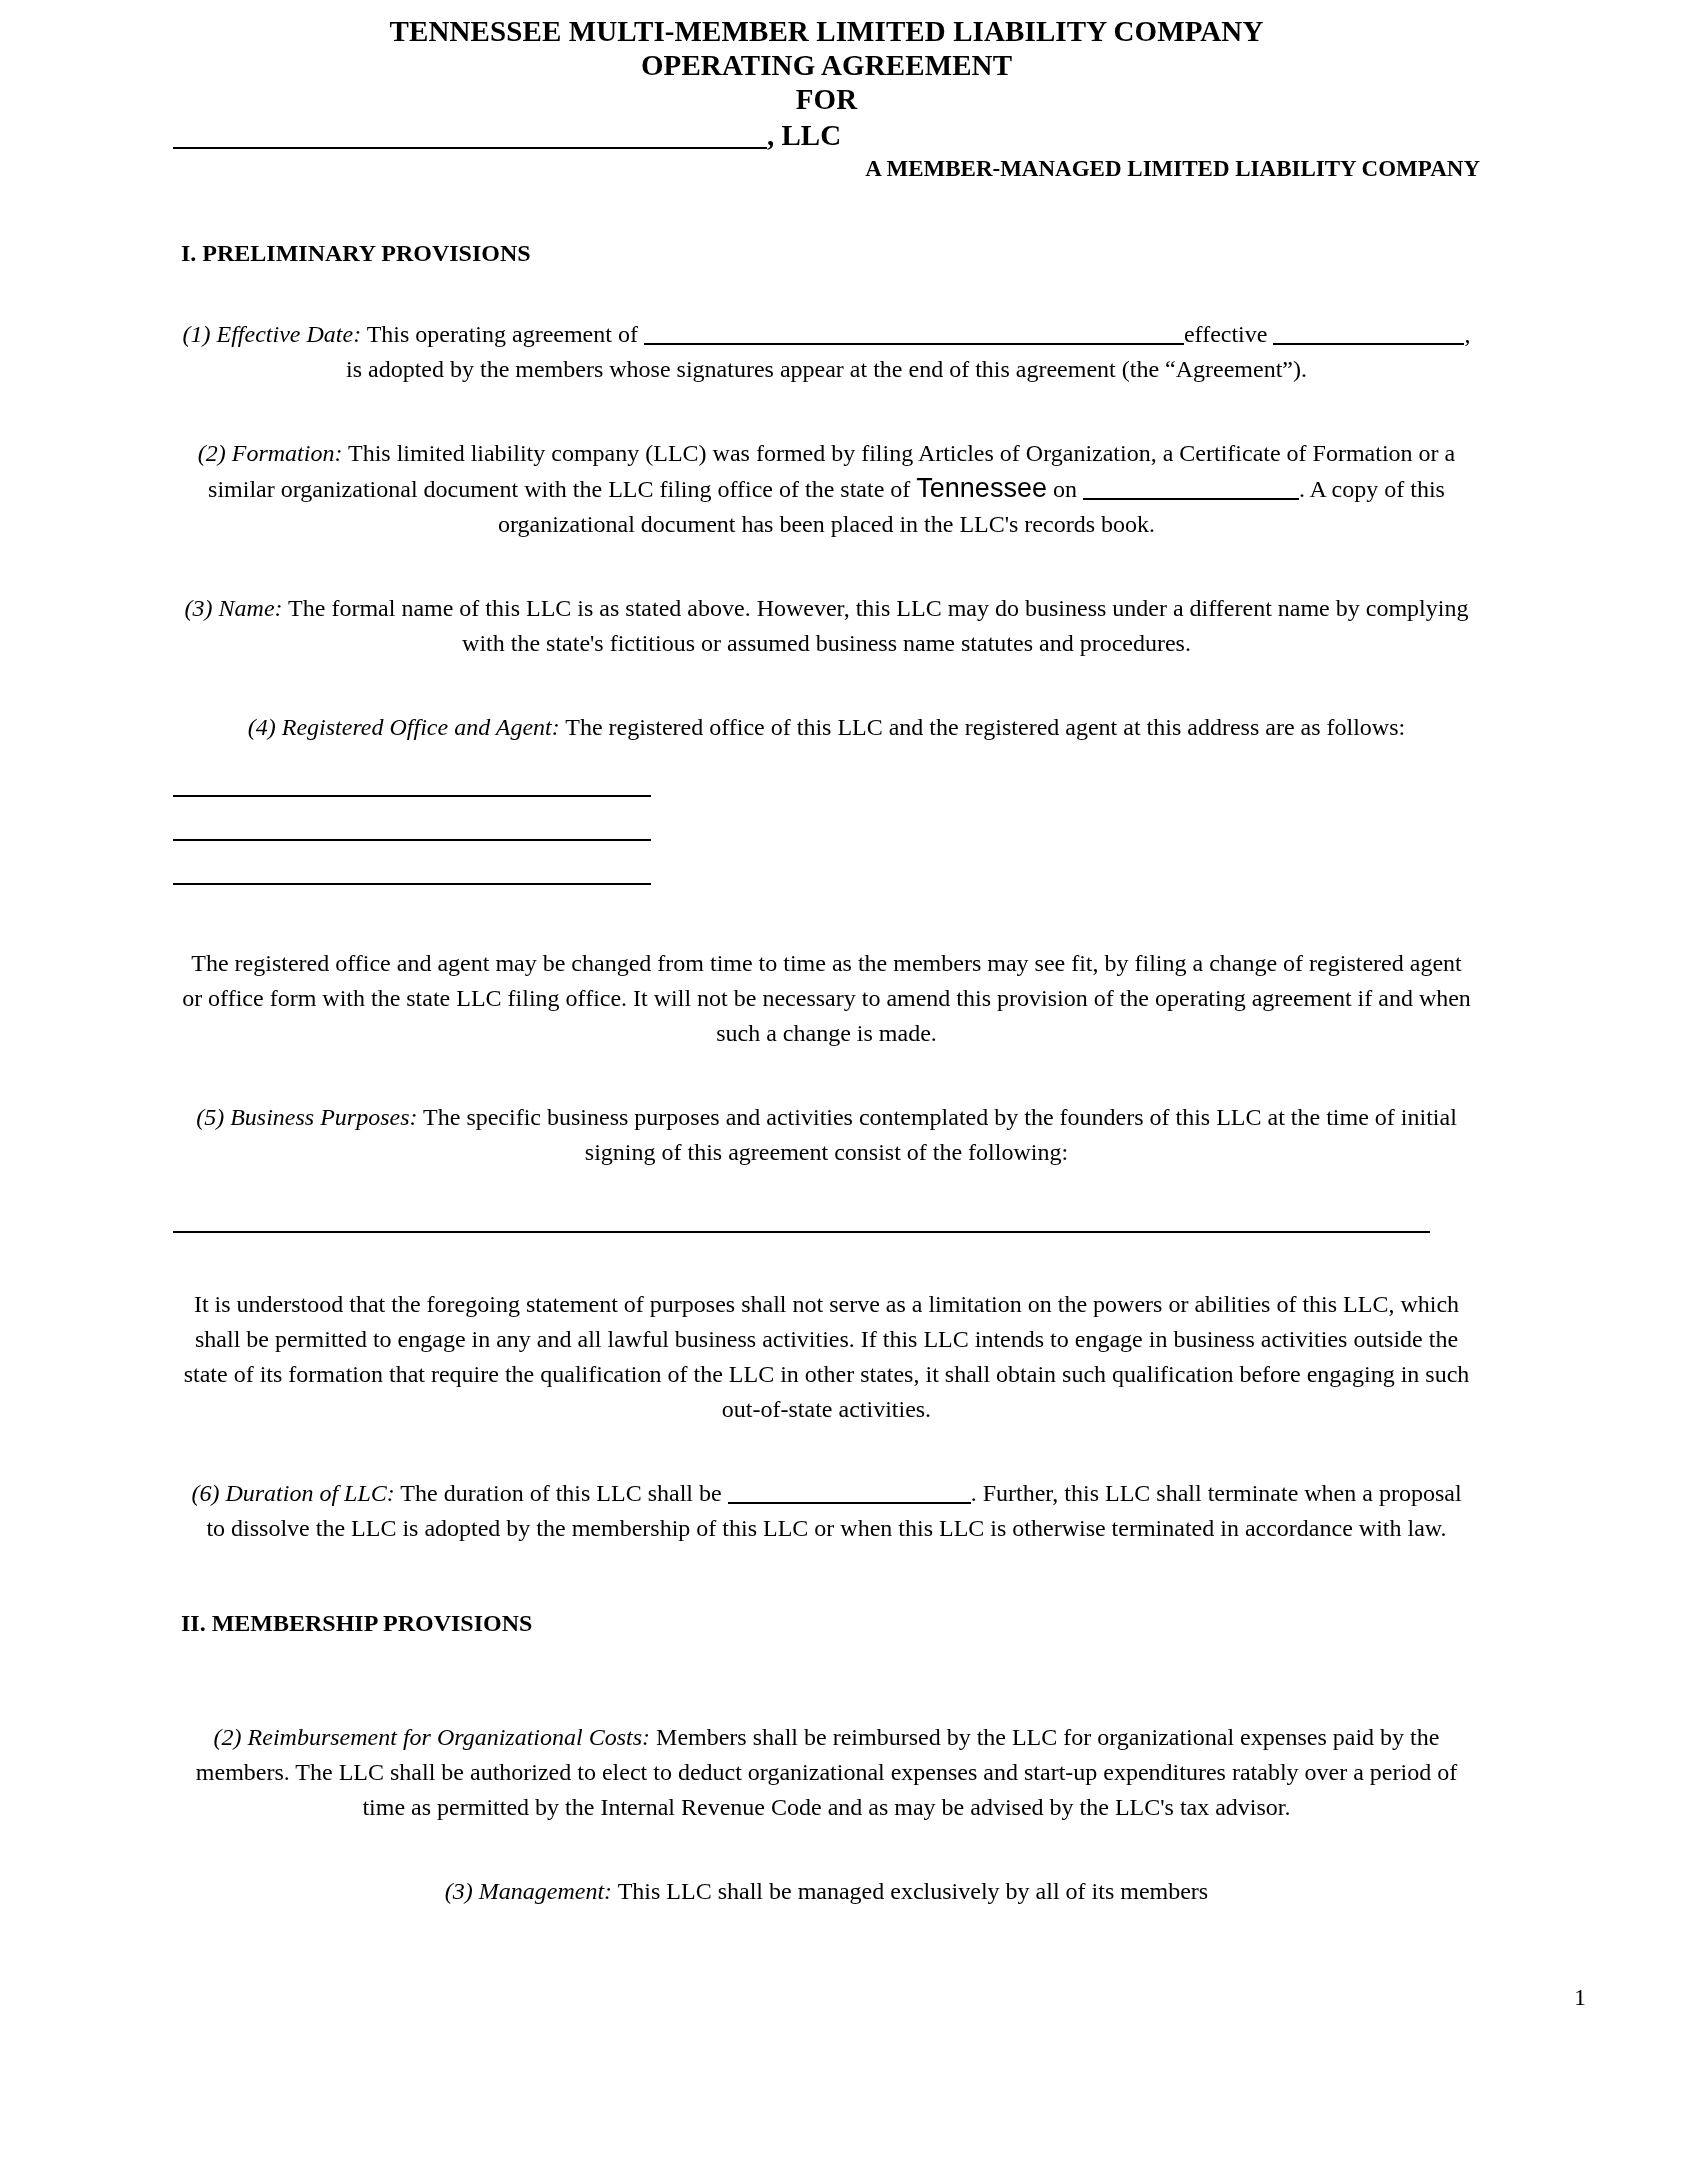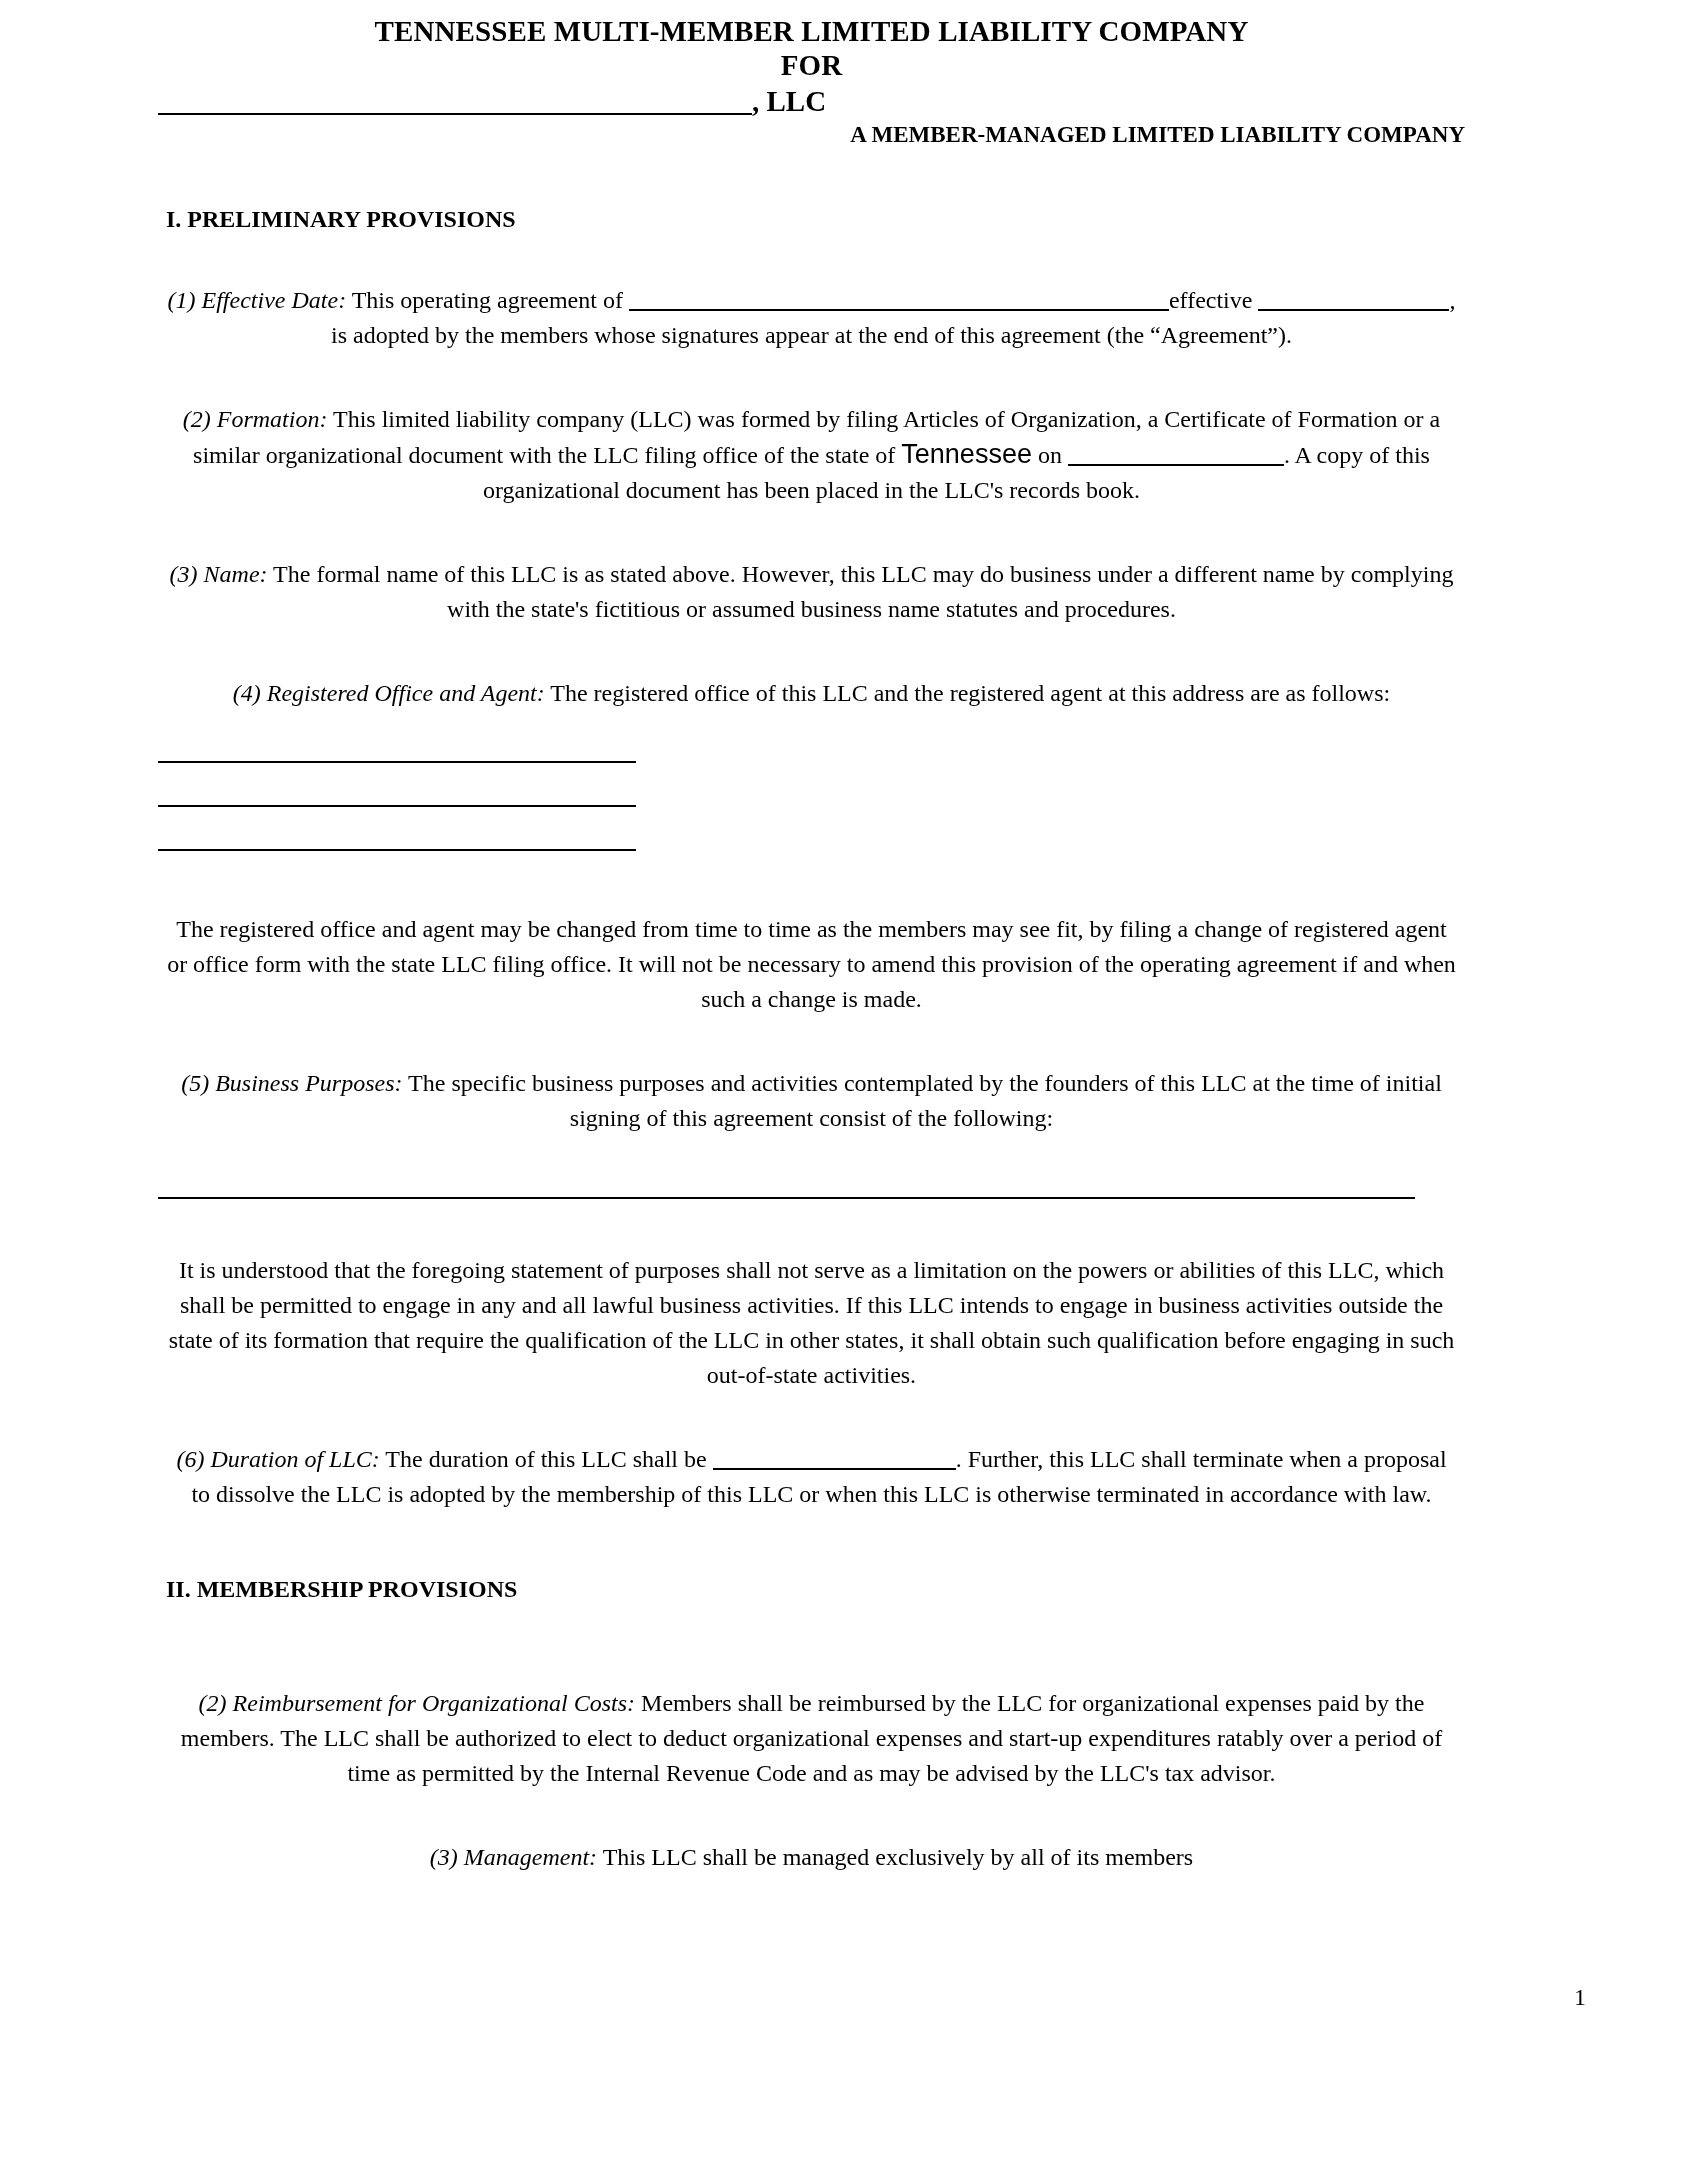--- a/index.html
+++ b/index.html
@@ -15,21 +15,21 @@
     position: relative;
     width: 1683px;
     height: 2178px;
     background: #ffffff;
     box-sizing: border-box;
     padding: 0;
     overflow: hidden;
   }
   .content {
     position: absolute;
-    left: 158px;
+    left: 173px;
     top: 14px;
     width: 1307px;
   }
 
   
   .title-block {
     text-align: center;
   }
   .title-line {
     font-weight: bold;
@@ -121,20 +121,21 @@
   }
 </style>
 </head>
 <body>
 
 <div class="page">
   <div class="content">
 
     <div class="title-block">
       <div class="title-line">TENNESSEE MULTI-MEMBER LIMITED LIABILITY COMPANY</div>
+      <div class="title-line">OPERATING AGREEMENT</div>
       <div class="title-line">FOR</div>
       <div class="title-name-row"><span class="name-blank"></span><span>, LLC</span></div>
       <div class="subtitle-line">A MEMBER-MANAGED LIMITED LIABILITY COMPANY</div>
     </div>
 
     <div class="sec-gap-top"></div>
     <h2 class="section-heading">I. PRELIMINARY PROVISIONS</h2>
 
     <div class="gap-para"></div>
     <p class="para"><span class="lbl">(1) Effective Date:</span> <span>This operating agreement of</span> <span class="blank blank-agreement"></span><span>effective</span> <span class="blank blank-effective"></span><span>, is adopted by the members whose signatures appear at the end of this agreement (the “Agreement”).</span></p>

